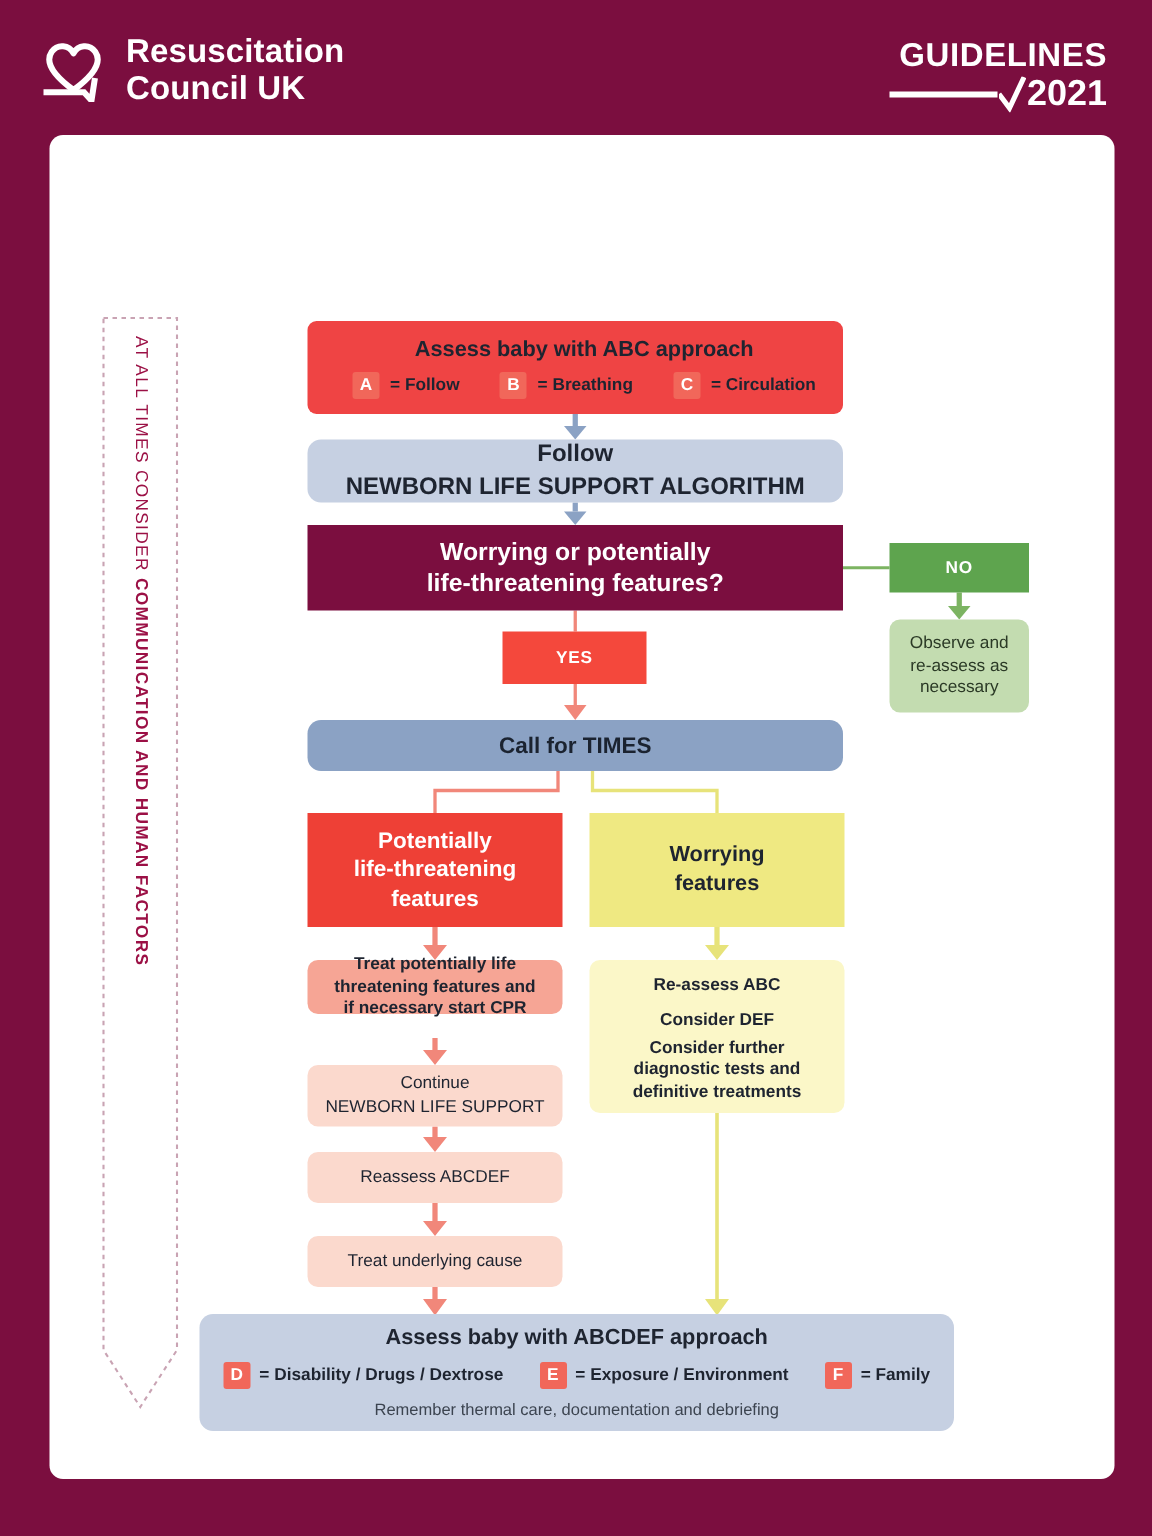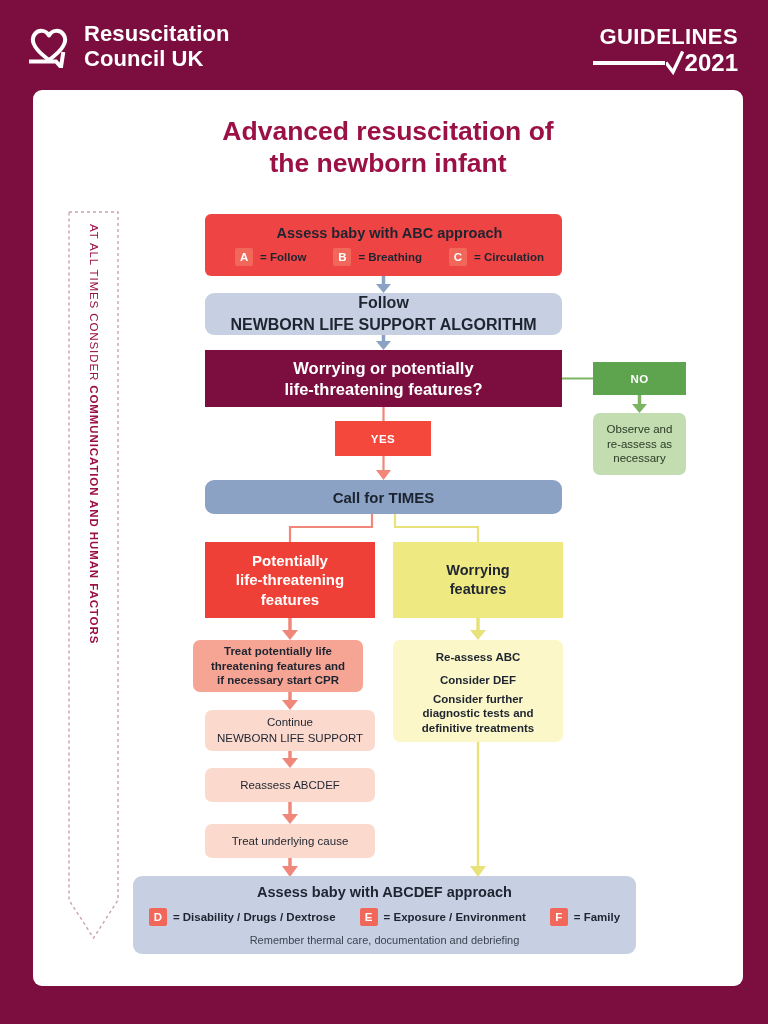--- a/index.html
+++ b/index.html
@@ -87,21 +87,21 @@
   .n-help { left: 172px; top: 390px; width: 357px; height: 34px;
             background: #8ba2c4; border-radius: 9px; color: #1b2330;
             font-size: 15px; font-weight: bold; }
 
   .n-ptl { left: 172px; top: 452px; width: 170px; height: 76px;
            background: #ee4036; color: #fff; font-size: 15px; font-weight: bold; line-height: 1.28; }
 
   .n-worry { left: 360px; top: 452px; width: 170px; height: 76px;
              background: #efe982; color: #1e2430; font-size: 14.5px; font-weight: bold; line-height: 1.3; }
 
-  .n-treat { left: 160px; top: 550px; width: 170px; height: 52px;
+  .n-treat { left: 172px; top: 550px; width: 170px; height: 36px;
              background: #f6a595; border-radius: 7px; color: #1e2430;
              font-size: 11.5px; font-weight: bold; line-height: 1.3; }
 
   .n-cont { left: 172px; top: 620px; width: 170px; height: 41px;
             background: #fbd9cd; border-radius: 7px; color: #1e2430;
             font-size: 11.5px; line-height: 1.35; }
 
   .n-reassess { left: 172px; top: 678px; width: 170px; height: 34px;
                 background: #fbd9cd; border-radius: 7px; color: #1e2430; font-size: 11.5px; }
 
@@ -150,24 +150,20 @@
             <path d="M1 13 L7 21 L16 2" fill="none" stroke="#ffffff" stroke-width="3.4" stroke-linecap="square"></path>
           </svg>
         </span>
         <span class="guidelines-year">2021</span>
       </div>
     </div>
   </div>
 
   <div class="panel">
 
-    <div class="title">
-      <div>Advanced resuscitation of</div>
-      <div>the newborn infant</div>
-    </div>
 
     <div class="vert-arrow">
       <svg width="65" height="742" viewBox="0 0 65 742">
         <path d="M8 2 H57 V690 L32.5 728 L8 690 Z" fill="none" stroke="#c9a3b3" stroke-width="1.4" stroke-dasharray="3 3"></path>
       </svg>
       <div class="vert-label">
         <span>
           <span>AT ALL TIMES CONSIDER </span><b>COMMUNICATION AND HUMAN FACTORS</b>
         </span>
       </div>

